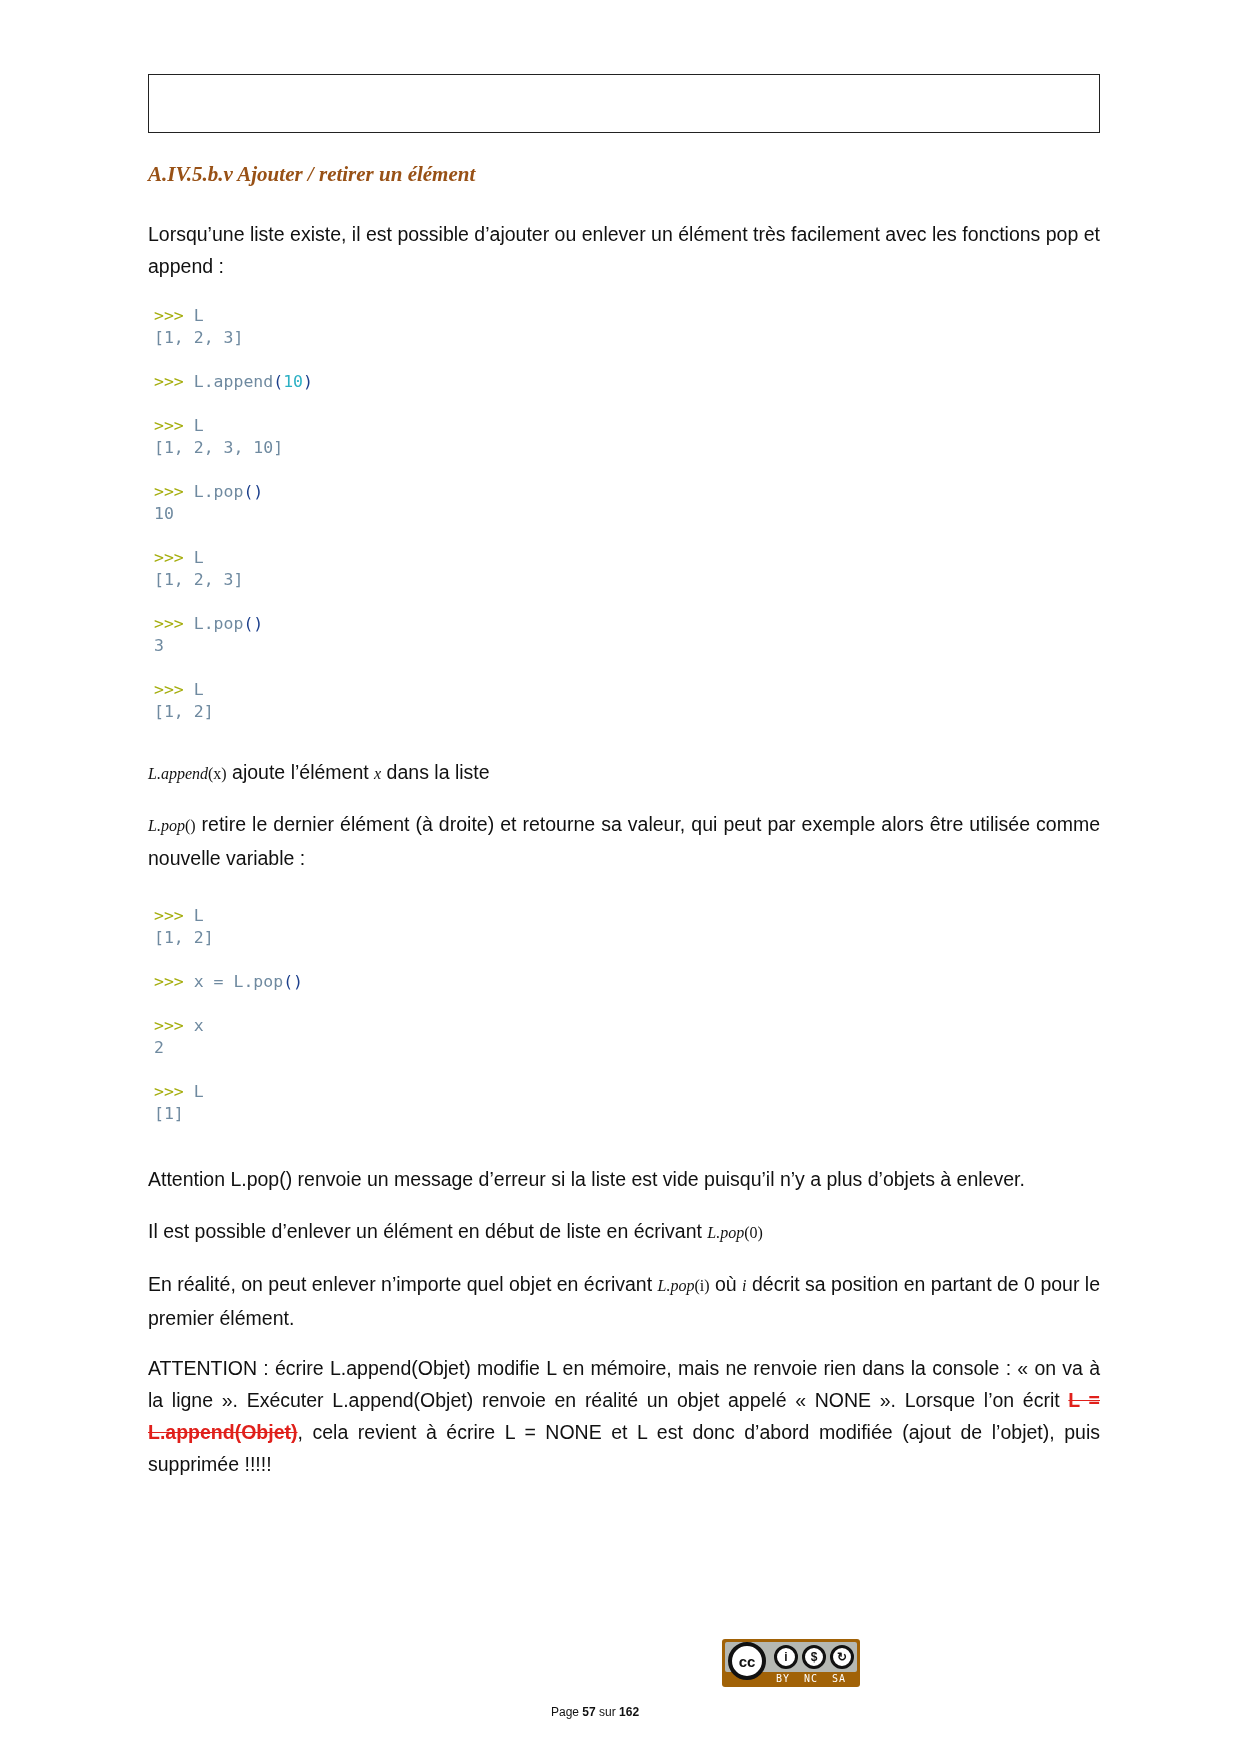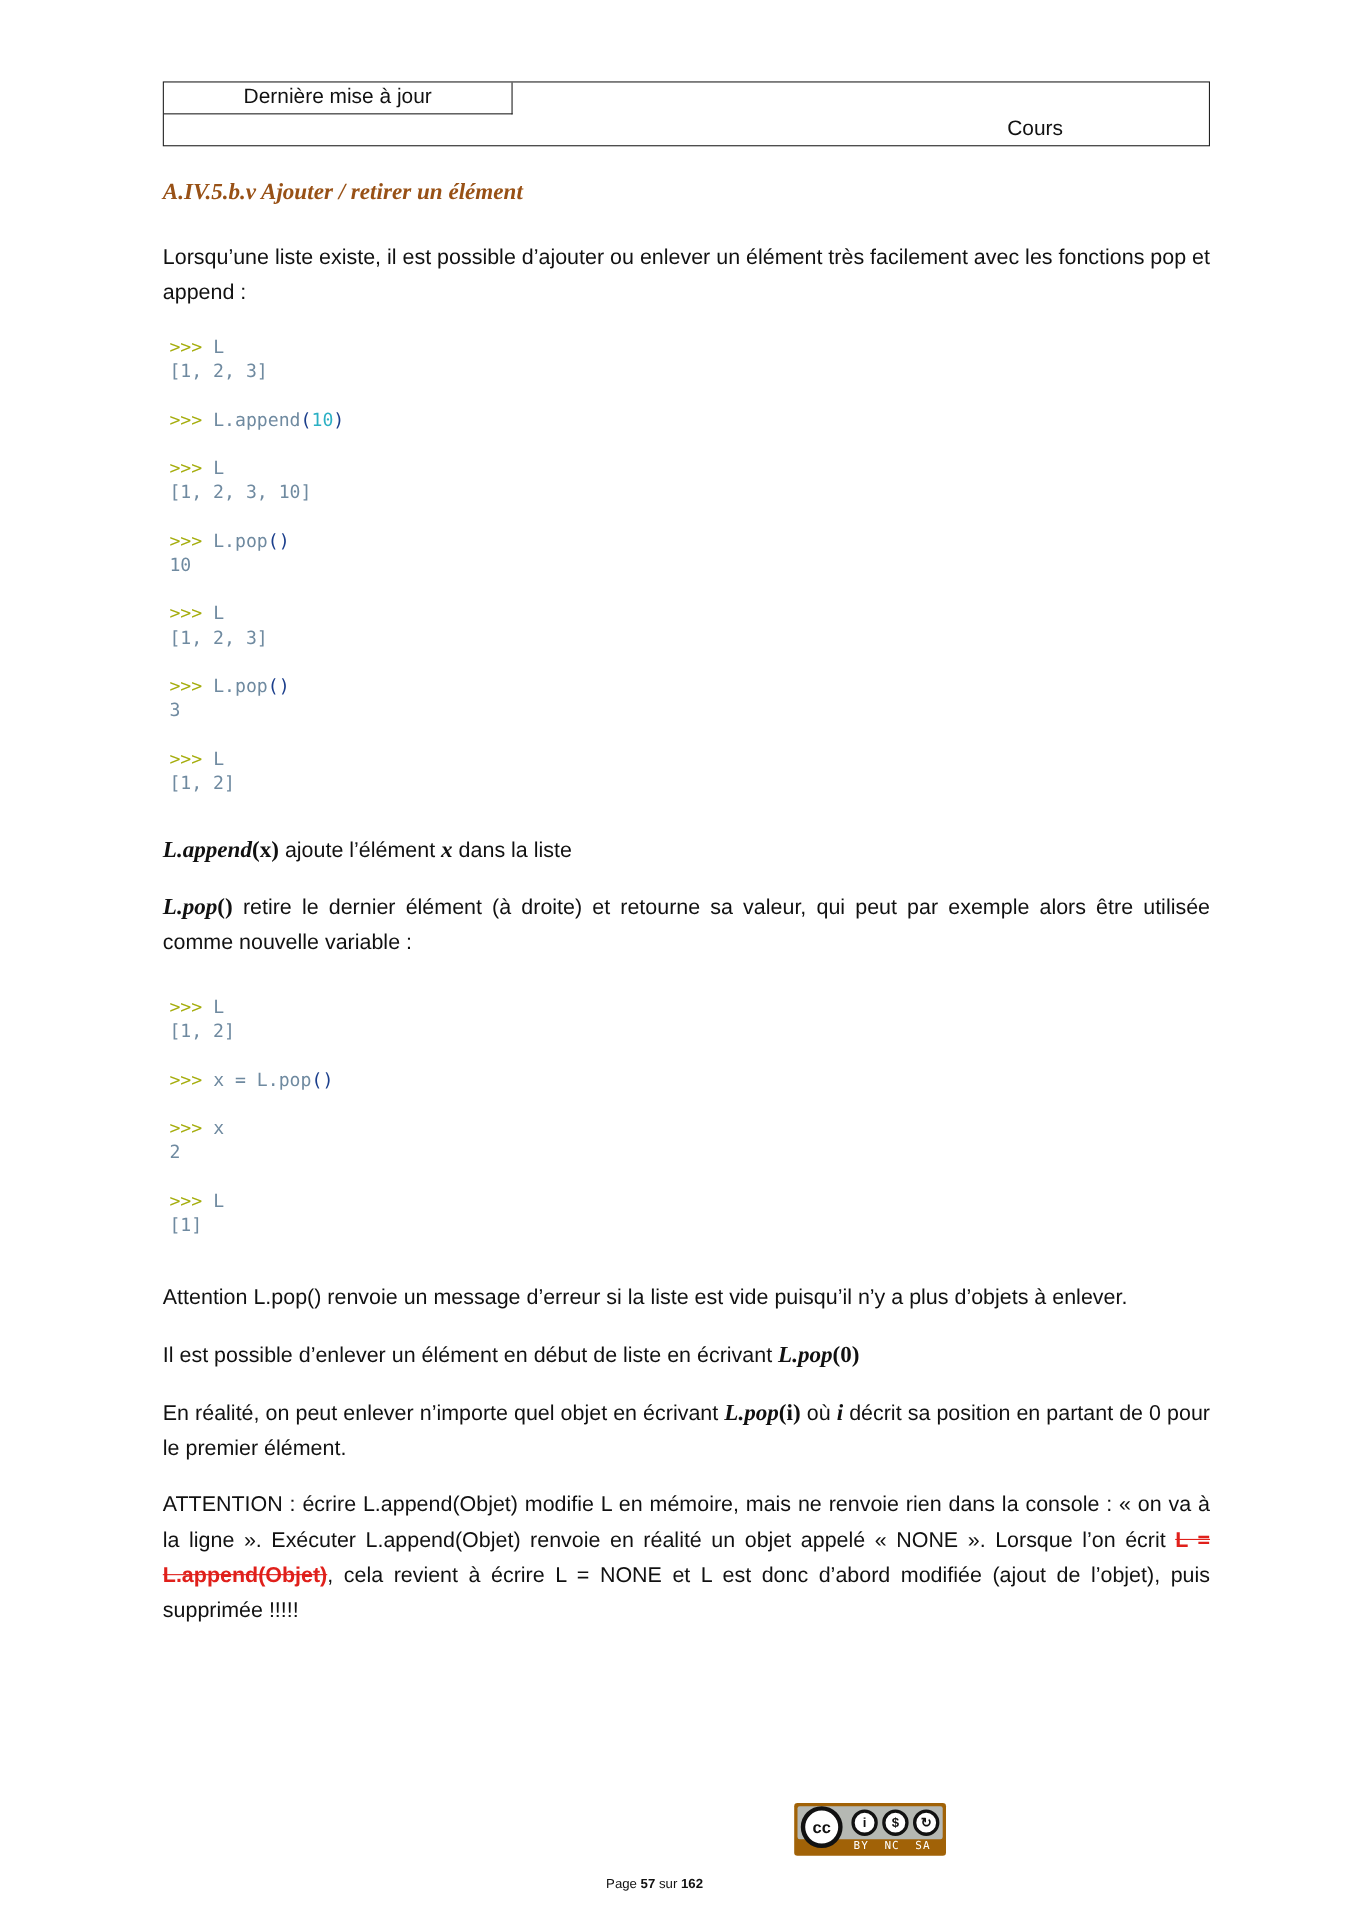--- a/index.html
+++ b/index.html
@@ -18,21 +18,21 @@
              flex-direction: column; gap: 4px; }
   .hdr .c3 { border-bottom: 1.5px solid #222; }
   .hdr .c4 { border-right: 1.5px solid #222; grid-column: 1; grid-row: 2; }
   .hdr .c6 { grid-column: 3; grid-row: 2; }
 
   .heading { left: 148px; top: 162px; font-family: "Liberation Serif", serif;
              font-style: italic; font-weight: bold; font-size: 21px; color: #985116; }
 
   .para { position: absolute; left: 148px; width: 952px; font-size: 19.5px; line-height: 32px;
           text-align: justify; color: #111; }
-  .math { font-family: "Liberation Serif", serif; font-style: italic; font-size: 21px; font-weight: bold; }
+  .math { font-family: "Liberation Serif", serif; font-style: italic; font-size: 16px; }
   .math .up { font-style: normal; }
 
   
   .code { position: absolute; left: 154px; font-family: "DejaVu Sans Mono", monospace;
           font-size: 16.5px; color: #6f8aa0; line-height: 22px; }
   .code .entry { margin-bottom: 22px; }
   .code .line { white-space: pre; height: 22px; }
   .prompt { color: #a5ad0d; }
   .num { color: #2bb0c4; }
   .paren { color: #1c3f8c; }
@@ -50,22 +50,20 @@
   .cc .ic { position: absolute; top: 6px; width: 24px; height: 24px; border-radius: 50%; background: #fff;
             border: 3px solid #111; box-sizing: border-box; font-size: 12px; font-weight: bold;
             display: flex; align-items: center; justify-content: center; color: #111; }
   .cc .lbl { position: absolute; top: 34px; font-family: "DejaVu Sans Mono", monospace; font-size: 10px;
              color: #fff; letter-spacing: 1px; }
 </style>
 </head>
 <body>
 
 <div class="hdr">
-  <div class="c c1">Dernière mise à jour</div>
-  <div class="c c6">Cours</div>
 </div>
 
 <div class="abs heading">A.IV.5.b.v Ajouter / retirer un élément</div>
 
 <div class="para" style="top:218px;">Lorsqu’une liste existe, il est possible d’ajouter ou enlever un élément très facilement avec les fonctions pop et append :</div>
 
 <div class="code" style="top:305px;">
   <div class="entry">
     <div class="line"><span class="prompt">&gt;&gt;&gt;</span> <span>L</span></div>
     <div class="line">[1, 2, 3]</div>

